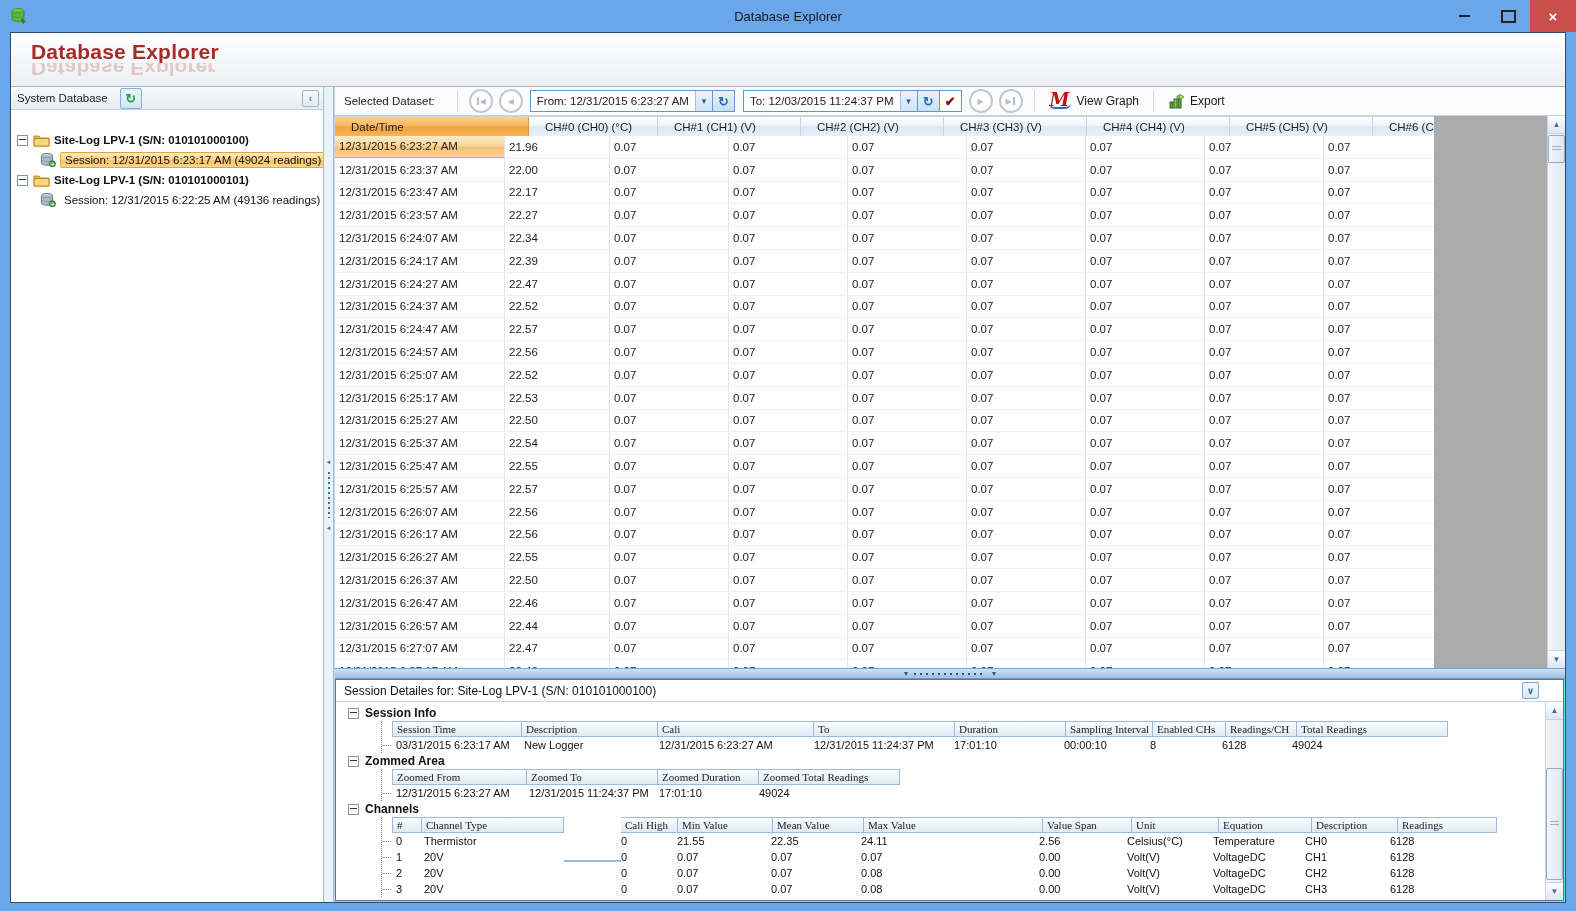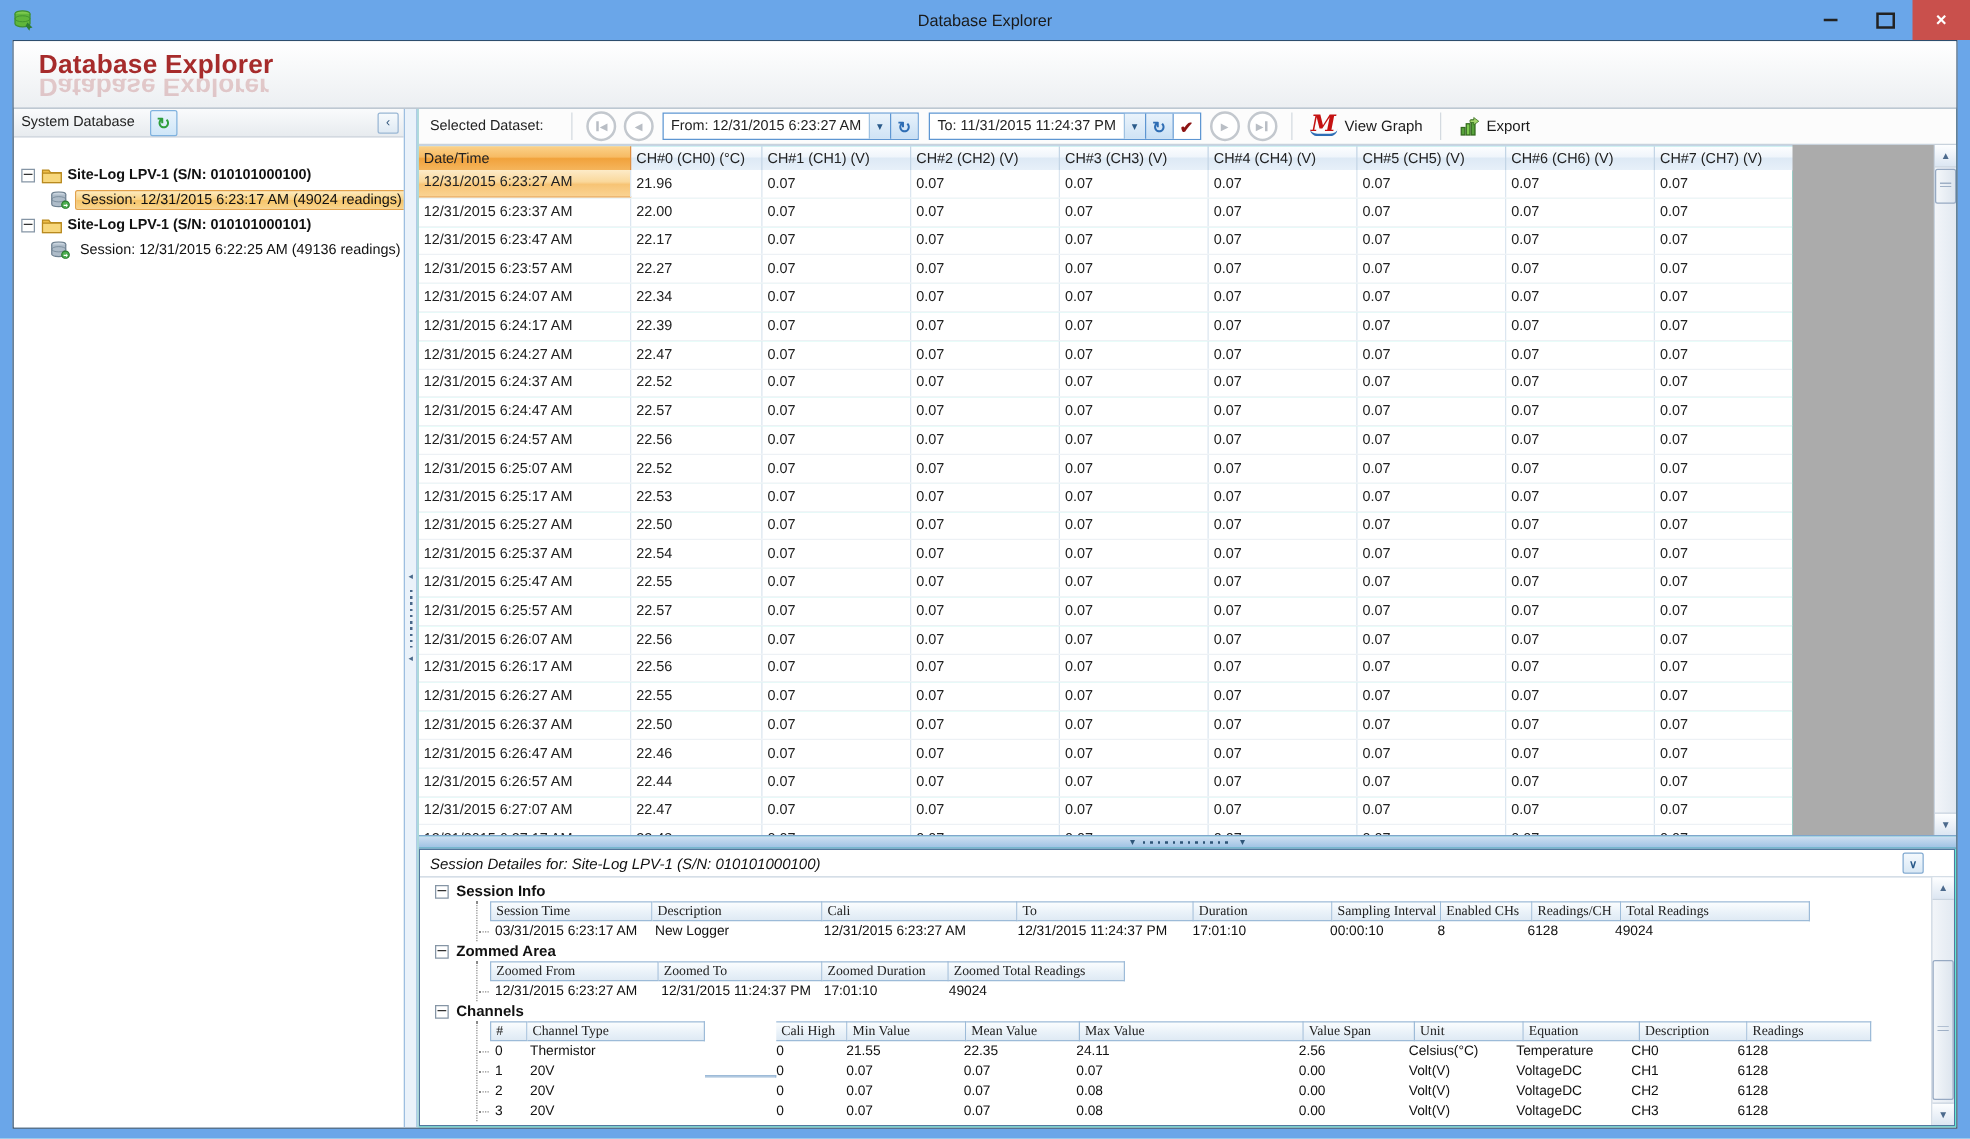--- a/index.html
+++ b/index.html
@@ -84,21 +84,21 @@
   .combo-check{width:21px;height:100%;border-left:1px solid #5E96D2;background:#fff;
     color:#8C1212;font-size:13px;font-weight:bold;display:flex;align-items:center;justify-content:center;}
   .tool-link{display:flex;align-items:center;margin:0 6px;cursor:pointer;font-size:12px;color:#1a1a1a;white-space:nowrap;}
   .vg-m{font-family:"DejaVu Serif",serif;font-style:italic;font-weight:bold;color:#C41212;font-size:18px;
     line-height:14px;border-bottom:2px solid #2E6DB4;padding:0 1px;margin-right:6px;border-radius:0 0 6px 6px;}
 
   
   .grid{flex:1;position:relative;overflow:hidden;}
   .grid-header{display:flex;height:19px;background:linear-gradient(#FDFEFF,#EFF5FB 45%,#DDE9F5 50%,#E7F0F9);
     border-top:1px solid #C3D5E6;border-bottom:1px solid #B9CCDE;font-size:11.5px;color:#222;}
-  .ghcell{flex:none;display:flex;align-items:center;padding:0 4px;border-right:1px solid #C3D5E6;
+  .ghcell{flex:none;display:flex;align-items:center;padding:0 16px;border-right:1px solid #C3D5E6;
     overflow:hidden;white-space:nowrap;}
   .grid-header .ghcell:first-child{
     background:linear-gradient(#FBD189,#F7BB64 45%,#F1A23C 52%,#F5B55C);border-right:1px solid #DE9046;}
   .grid-body{position:absolute;top:20px;bottom:0;left:0;width:1099px;overflow:hidden;font-size:11.5px;color:#222;}
   .grow{display:flex;height:21.8px;border-bottom:1px solid #EDF1F5;background:#fff;}
   .gcell{flex:none;display:flex;align-items:center;padding:0 4px;border-right:1px solid #DCE6F0;
     overflow:hidden;white-space:nowrap;}
   .grid-header .ghcell:nth-child(1),.grow .gcell:nth-child(1){width:161px;}
   .grid-header .ghcell:nth-child(2),.grow .gcell:nth-child(2){width:96px;}
   .grid-header .ghcell:nth-child(n+3),.grow .gcell:nth-child(n+3){width:110px;}
@@ -122,21 +122,21 @@
     display:flex;align-items:center;justify-content:center;color:#2F5578;}
   .hs-arrow{font-size:8px;line-height:8px;margin:0 6px;}
   .hs-dots{width:72px;height:2px;
     background-image:repeating-linear-gradient(90deg,#2F5578 0 2px,transparent 2px 6px);}
 
   
   .details{height:220px;flex:none;border:1px solid #53779E;margin:0 1px 1px 0;position:relative;
     display:flex;flex-direction:column;background:#fff;}
   .details-header{height:21px;flex:none;display:flex;align-items:center;border-bottom:1px solid #C8D4E0;
     font-size:12px;color:#111;background:#fff;}
-  .dh-title{margin-left:8px;font-style:italic;}
+  .dh-title{margin-left:8px;}
   .dh-collapse{margin-left:auto;margin-right:24px;width:15px;height:15px;border:1px solid #7FA8D0;border-radius:2px;
     background:linear-gradient(#F4F9FD,#D9E8F5);color:#2B5B8A;font-size:9px;font-weight:bold;
     display:flex;align-items:center;justify-content:center;}
   .details-body{flex:1;overflow:hidden;padding:3px 0 0 12px;font-size:11px;color:#111;position:relative;}
   .dsection-head{height:16px;display:flex;align-items:center;font-weight:bold;font-size:12px;}
   .dsection-head .expander{margin-left:0;margin-right:6px;}
   .dtable{margin-left:33px;border-left:1px dotted #8a8a8a;padding-left:10px;}
   .dhead{display:flex;height:16px;font-family:Liberation Serif, serif;}
   .dhcell{flex:none;display:flex;align-items:center;padding:0 4px;margin-right:0;
     background:linear-gradient(#FBFDFE,#EAF2F9 55%,#DFEAF4);border:1px solid #9DBBD8;border-left:none;
@@ -284,21 +284,21 @@
           <span class="combo">
             <span class="combo-text">From: 12/31/2015 6:23:27 AM</span>
             <span class="combo-drop">
                 <span>▾</span>
               </span>
             <span class="combo-refresh">
                 <span>↻</span>
               </span>
           </span>
           <span class="combo">
-            <span class="combo-text">To: 11/31/2015 11:24:37 PM</span>
+            <span class="combo-text">To: 12/03/2015 11:24:37 PM</span>
             <span class="combo-drop">
                 <span>▾</span>
               </span>
             <span class="combo-refresh">
                 <span>↻</span>
               </span>
             <span class="combo-check">
                 <span>✔</span>
               </span>
           </span>

